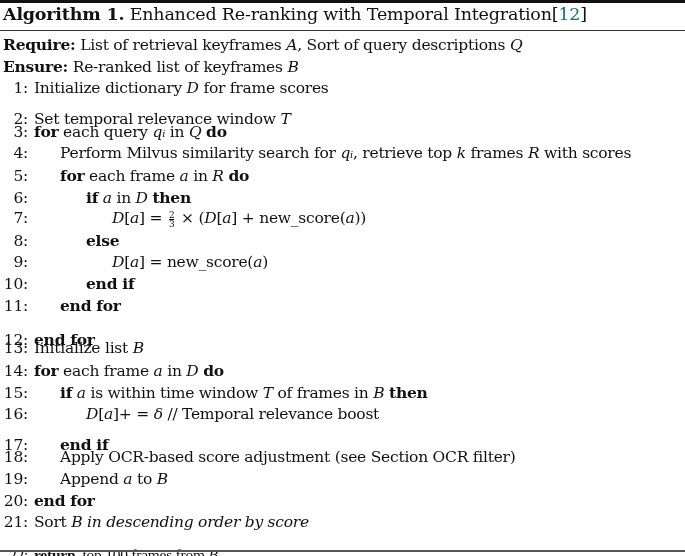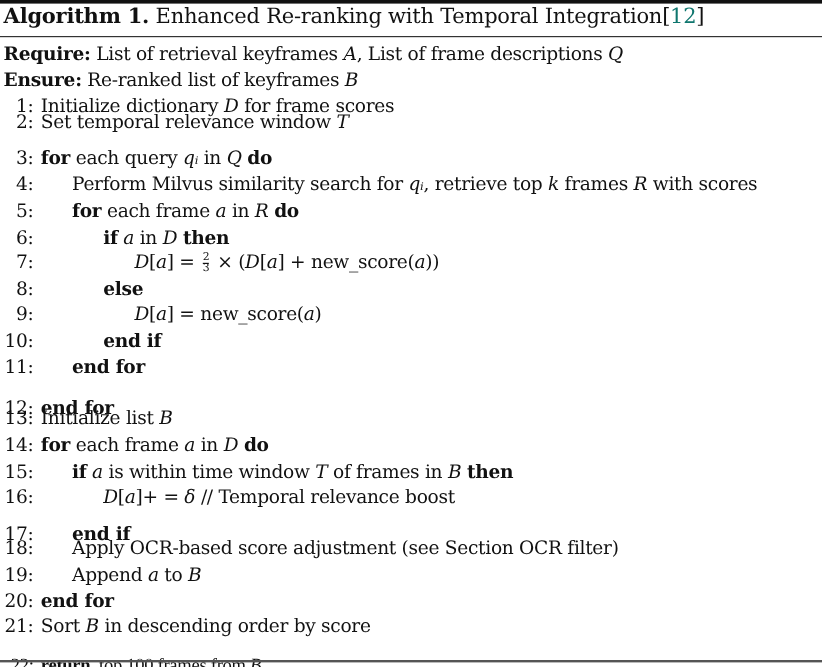--- a/index.html
+++ b/index.html
@@ -24,44 +24,44 @@
 
 <div class="rule-top"></div>
 
 <div class="caption">
   <b>Algorithm 1.</b><span> Enhanced Re-ranking with Temporal Integration</span><span>[</span><span class="cite">12</span><span>]</span>
 </div>
 
 <div class="rule-mid"></div>
 
 <div class="line" style="top:34px; left:3px;">
-  <span class="kw">Require:</span><span> List of retrieval keyframes </span><span class="m">A</span><span>, List of frame descriptions </span><span class="m">Q</span>
+  <span class="kw">Require:</span><span> List of retrieval keyframes </span><span class="m">A</span><span>, Sort of query descriptions </span><span class="m">Q</span>
 </div>
 <div class="line" style="top:56px; left:3px;">
   <span class="kw">Ensure:</span><span> Re-ranked list of keyframes </span><span class="m">B</span>
 </div>
 
 <div id="algo-lines">
     <div class="line" style="top: 78px;"><span class="ln">1:</span><span style="display: inline-block; padding-left: 2px;"><span style="white-space: pre;">Initialize dictionary </span><span class="m" style="white-space: pre;">D</span><span style="white-space: pre;"> for frame scores</span></span></div>
-    <div class="line" style="top: 92px;"><span class="ln">2:</span><span style="display: inline-block; padding-left: 2px;"><span style="white-space: pre;">Set temporal relevance window </span><span class="m" style="white-space: pre;">T</span></span></div>
+    <div class="line" style="top: 109px;"><span class="ln">2:</span><span style="display: inline-block; padding-left: 2px;"><span style="white-space: pre;">Set temporal relevance window </span><span class="m" style="white-space: pre;">T</span></span></div>
     <div class="line" style="top: 121.4px;"><span class="ln">3:</span><span style="display: inline-block; padding-left: 2px;"><span class="kw" style="white-space: pre;">for</span><span style="white-space: pre;"> each query </span><span class="m" style="white-space: pre;">qᵢ</span><span style="white-space: pre;"> in </span><span class="m" style="white-space: pre;">Q</span><span style="white-space: pre;"> </span><span class="kw" style="white-space: pre;">do</span></span></div>
     <div class="line" style="top: 143.1px;"><span class="ln">4:</span><span style="display: inline-block; padding-left: 28px;"><span style="white-space: pre;">Perform Milvus similarity search for </span><span class="m" style="white-space: pre;">qᵢ</span><span style="white-space: pre;">, retrieve top </span><span class="m" style="white-space: pre;">k</span><span style="white-space: pre;"> frames </span><span class="m" style="white-space: pre;">R</span><span style="white-space: pre;"> with scores</span></span></div>
     <div class="line" style="top: 164.8px;"><span class="ln">5:</span><span style="display: inline-block; padding-left: 28px;"><span class="kw" style="white-space: pre;">for</span><span style="white-space: pre;"> each frame </span><span class="m" style="white-space: pre;">a</span><span style="white-space: pre;"> in </span><span class="m" style="white-space: pre;">R</span><span style="white-space: pre;"> </span><span class="kw" style="white-space: pre;">do</span></span></div>
     <div class="line" style="top: 186.5px;"><span class="ln">6:</span><span style="display: inline-block; padding-left: 54px;"><span class="kw" style="white-space: pre;">if</span><span style="white-space: pre;"> </span><span class="m" style="white-space: pre;">a</span><span style="white-space: pre;"> in </span><span class="m" style="white-space: pre;">D</span><span style="white-space: pre;"> </span><span class="kw" style="white-space: pre;">then</span></span></div>
     <div class="line" style="top: 208.2px;"><span class="ln">7:</span><span style="display: inline-block; padding-left: 80px;"><span class="m" style="white-space: pre;">D</span><span style="white-space: pre;">[</span><span class="m" style="white-space: pre;">a</span><span style="white-space: pre;">] = </span><span class="frac"><span class="num">2</span><span>3</span></span><span style="white-space: pre;"> × (</span><span class="m" style="white-space: pre;">D</span><span style="white-space: pre;">[</span><span class="m" style="white-space: pre;">a</span><span style="white-space: pre;">] + new_score(</span><span class="m" style="white-space: pre;">a</span><span style="white-space: pre;">))</span></span></div>
     <div class="line" style="top: 229.9px;"><span class="ln">8:</span><span style="display: inline-block; padding-left: 54px; text-align: center;"><span class="kw" style="white-space: pre;">else</span></span></div>
     <div class="line" style="top: 251.6px;"><span class="ln">9:</span><span style="display: inline-block; padding-left: 80px;"><span class="m" style="white-space: pre;">D</span><span style="white-space: pre;">[</span><span class="m" style="white-space: pre;">a</span><span style="white-space: pre;">] = new_score(</span><span class="m" style="white-space: pre;">a</span><span style="white-space: pre;">)</span></span></div>
     <div class="line" style="top: 273.3px;"><span class="ln">10:</span><span style="display: inline-block; padding-left: 54px;"><span class="kw" style="white-space: pre;">end if</span></span></div>
     <div class="line" style="top: 295px;"><span class="ln">11:</span><span style="display: inline-block; padding-left: 28px;"><span class="kw" style="white-space: pre;">end for</span></span></div>
     <div class="line" style="top: 316.7px; margin-top: 12px;"><span class="ln">12:</span><span style="display: inline-block; padding-left: 2px;"><span class="kw" style="white-space: pre;">end for</span></span></div>
     <div class="line" style="top: 338.4px;"><span class="ln">13:</span><span style="display: inline-block; padding-left: 2px;"><span style="white-space: pre;">Initialize list </span><span class="m" style="white-space: pre;">B</span></span></div>
     <div class="line" style="top: 360.1px;"><span class="ln">14:</span><span style="display: inline-block; padding-left: 2px;"><span class="kw" style="white-space: pre;">for</span><span style="white-space: pre;"> each frame </span><span class="m" style="white-space: pre;">a</span><span style="white-space: pre;"> in </span><span class="m" style="white-space: pre;">D</span><span style="white-space: pre;"> </span><span class="kw" style="white-space: pre;">do</span></span></div>
     <div class="line" style="top: 381.8px;"><span class="ln">15:</span><span style="display: inline-block; padding-left: 28px;"><span class="kw" style="white-space: pre;">if</span><span style="white-space: pre;"> </span><span class="m" style="white-space: pre;">a</span><span style="white-space: pre;"> is within time window </span><span class="m" style="white-space: pre;">T</span><span style="white-space: pre;"> of frames in </span><span class="m" style="white-space: pre;">B</span><span style="white-space: pre;"> </span><span class="kw" style="white-space: pre;">then</span></span></div>
     <div class="line" style="top: 403.5px;"><span class="ln">16:</span><span style="display: inline-block; padding-left: 54px;"><span class="m" style="white-space: pre;">D</span><span style="white-space: pre;">[</span><span class="m" style="white-space: pre;">a</span><span style="white-space: pre;">]+ = </span><span class="m" style="white-space: pre;">δ</span><span style="white-space: pre;"> // Temporal relevance boost</span></span></div>
     <div class="line" style="top: 434px;"><span class="ln">17:</span><span style="display: inline-block; padding-left: 28px;"><span class="kw" style="white-space: pre;">end if</span></span></div>
     <div class="line" style="top: 446.9px;"><span class="ln">18:</span><span style="display: inline-block; padding-left: 28px;"><span style="white-space: pre;">Apply OCR-based score adjustment (see Section OCR filter)</span></span></div>
     <div class="line" style="top: 468.6px;"><span class="ln">19:</span><span style="display: inline-block; padding-left: 28px;"><span style="white-space: pre;">Append </span><span class="m" style="white-space: pre;">a</span><span style="white-space: pre;"> to </span><span class="m" style="white-space: pre;">B</span></span></div>
     <div class="line" style="top: 490.3px;"><span class="ln">20:</span><span style="display: inline-block; padding-left: 2px;"><span class="kw" style="white-space: pre;">end for</span></span></div>
-    <div class="line" style="top: 512px;"><span class="ln">21:</span><span style="display: inline-block; padding-left: 2px;"><span style="white-space: pre;">Sort </span><span class="m" style="white-space: pre;">B</span><span style="white-space: pre;"> in descending order by score</span></span></div>
+    <div class="line" style="top: 512px;"><span class="ln">21:</span><span style="display: inline-block; padding-left: 2px;"><span style="white-space: pre;">Sort </span><span class="m" style="white-space: pre;">B</span><span style="white-space: pre; font-style: italic;"> in descending order by score</span></span></div>
     <div class="line" style="top: 544px; font-family: Liberation Serif, serif;"><span class="ln">22:</span><span style="display: inline-block; padding-left: 2px;"><span class="kw" style="white-space: pre;">return</span><span style="white-space: pre;">  top 100 frames from </span><span class="m" style="white-space: pre;">B</span></span></div>
   </div>
 
 <div class="rule-bot"></div>
 
 </body></html>

